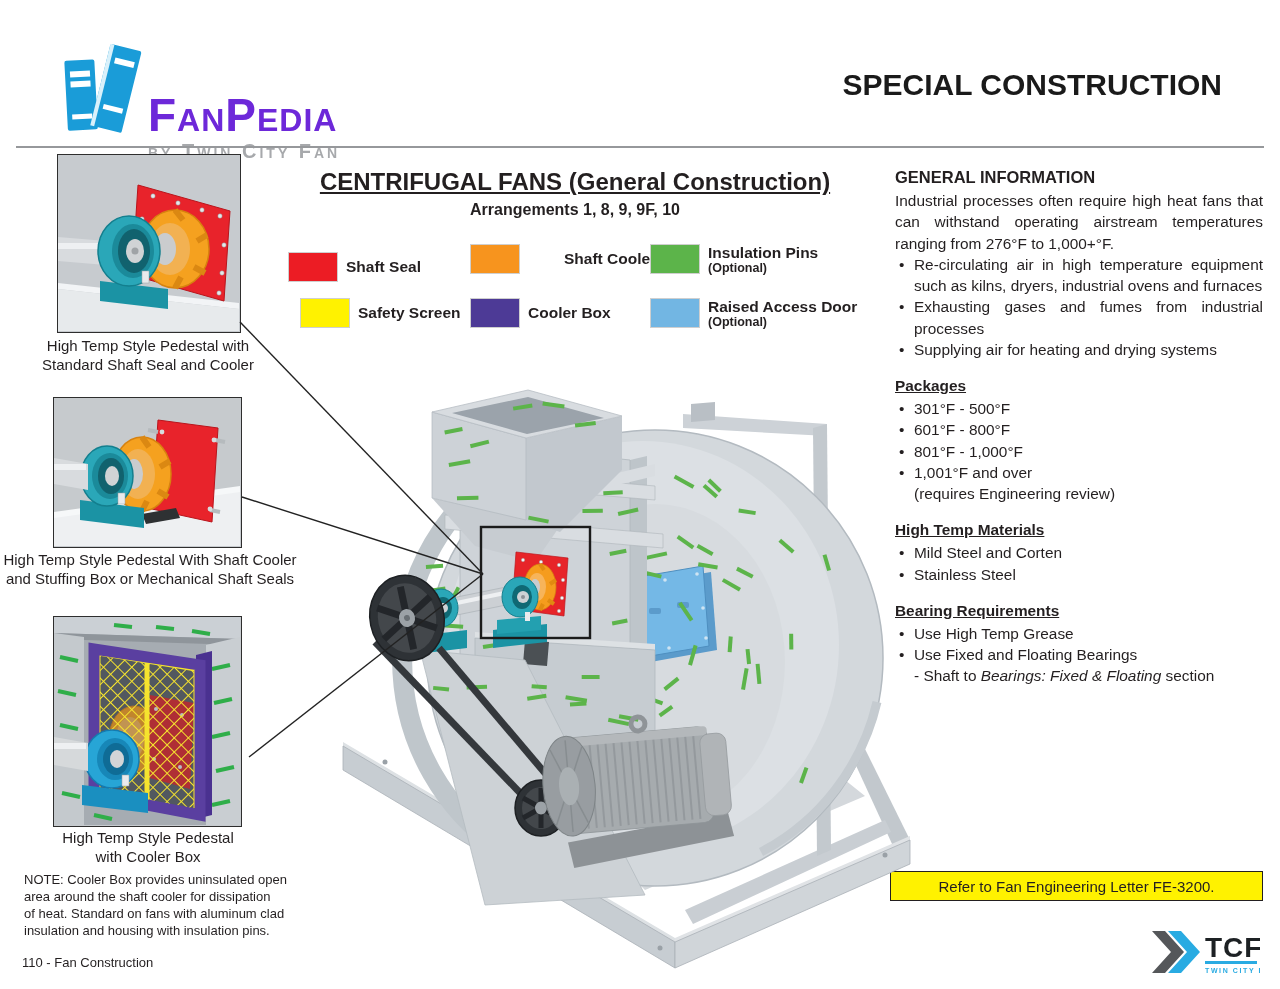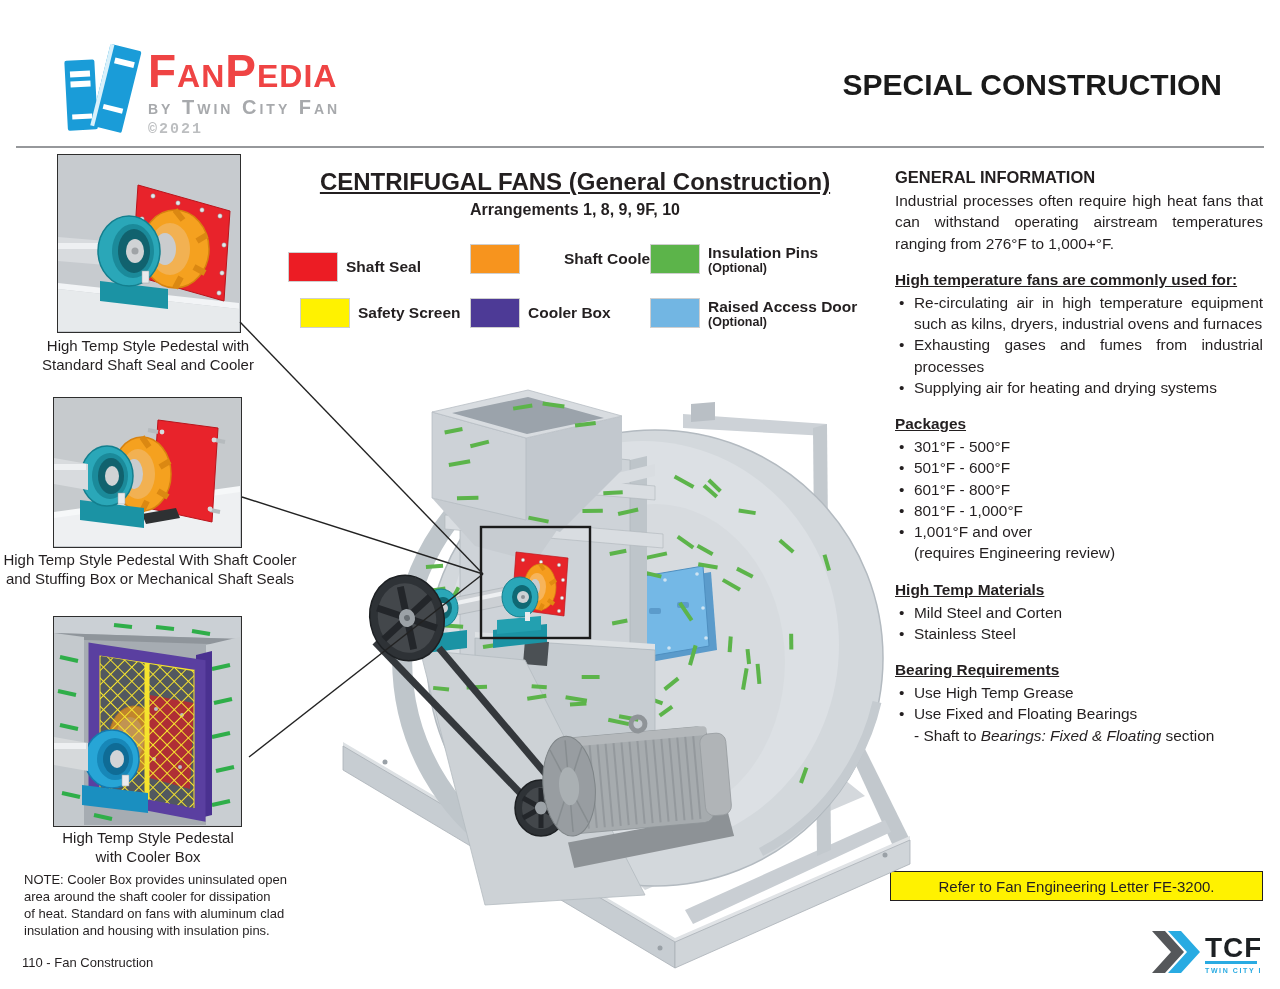--- a/index.html
+++ b/index.html
@@ -3,21 +3,21 @@
 <meta charset="utf-8">
 <style>
   * { margin:0; padding:0; box-sizing:border-box; }
   html,body { background:#ffffff; }
   body { font-family:"Liberation Sans", sans-serif; color:#231f20; }
   #page { position:relative; width:1280px; height:989px; background:#fff; overflow:hidden; }
 
   
   #brand-books { position:absolute; left:52px; top:38px; }
   #brand-text { position:absolute; left:148px; top:48px; }
-  .brand-name { font-size:46px; font-weight:700; font-variant:small-caps; letter-spacing:1px; color:#ef4444; line-height:1; }
+  .brand-name { font-size:46px; font-weight:700; font-variant:small-caps; letter-spacing:1px; color:#6d28d9; line-height:1;margin-top:44px; }
   .brand-byline { font-size:20px; font-variant:small-caps; letter-spacing:3px; color:#a7a9ac; margin-top:2px; font-weight:600; }
   .brand-copy { font-size:15px; letter-spacing:2px; color:#bcbec0; margin-top:2px; font-weight:600;font-family:Liberation Mono, monospace; }
   #header-right { position:absolute; right:58px; top:68px; text-align:right; }
   .hdr-title { font-size:30px; font-weight:700; line-height:1.1; color:#1a1a1a; }
   .hdr-sub { font-size:21px; font-weight:700; line-height:1.2; color:#1a1a1a; }
   #header-divider { position:absolute; left:16px; top:146px; width:1248px; height:2px; background:#96989b; }
 
   
   #diagram-title { position:absolute; left:300px; top:168px; width:550px; text-align:center;
     font-size:24px; font-weight:700; text-decoration:underline; }
@@ -521,31 +521,29 @@
       <line x1="240" y1="322" x2="483" y2="574"></line>
       <line x1="242" y1="497" x2="483" y2="574"></line>
       <line x1="249" y1="757" x2="483" y2="574"></line>
     </g>
   </svg>
 
   <div id="info-col">
     <h2>GENERAL INFORMATION</h2>
     <p>Industrial processes often require high heat fans that can withstand operating airstream temperatures ranging from 276°F to 1,000+°F.</p>
 
-    <h3>High temperature fans are commonly used for:</h3>
     <ul class="justify">
       <li>Re-circulating air in high temperature equipment such as kilns, dryers, industrial ovens and furnaces</li>
       <li>Exhausting gases and fumes from industrial processes</li>
       <li>Supplying air for heating and drying systems</li>
     </ul>
 
     <h3>Packages</h3>
     <ul>
       <li>301°F - 500°F</li>
-      <li>501°F - 600°F</li>
       <li>601°F - 800°F</li>
       <li>801°F - 1,000°F</li>
       <li>1,001°F and over
 (requires Engineering review)</li>
     </ul>
 
     <h3>High Temp Materials</h3>
     <ul>
       <li>Mild Steel and Corten</li>
       <li>Stainless Steel</li>

